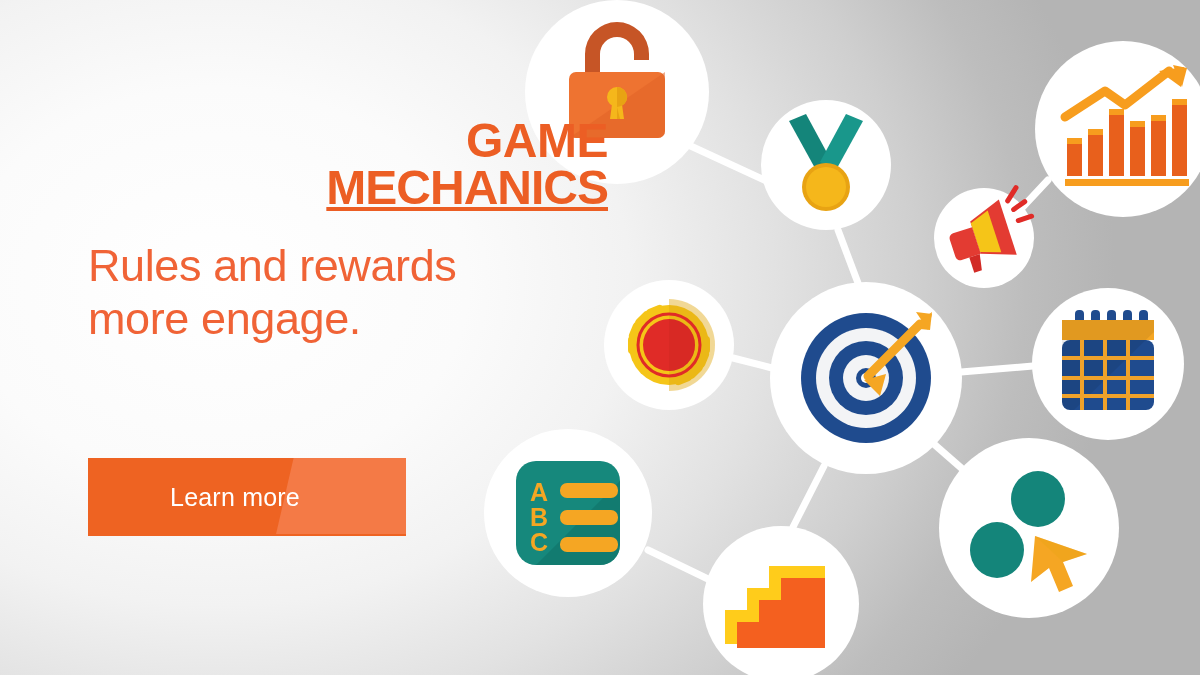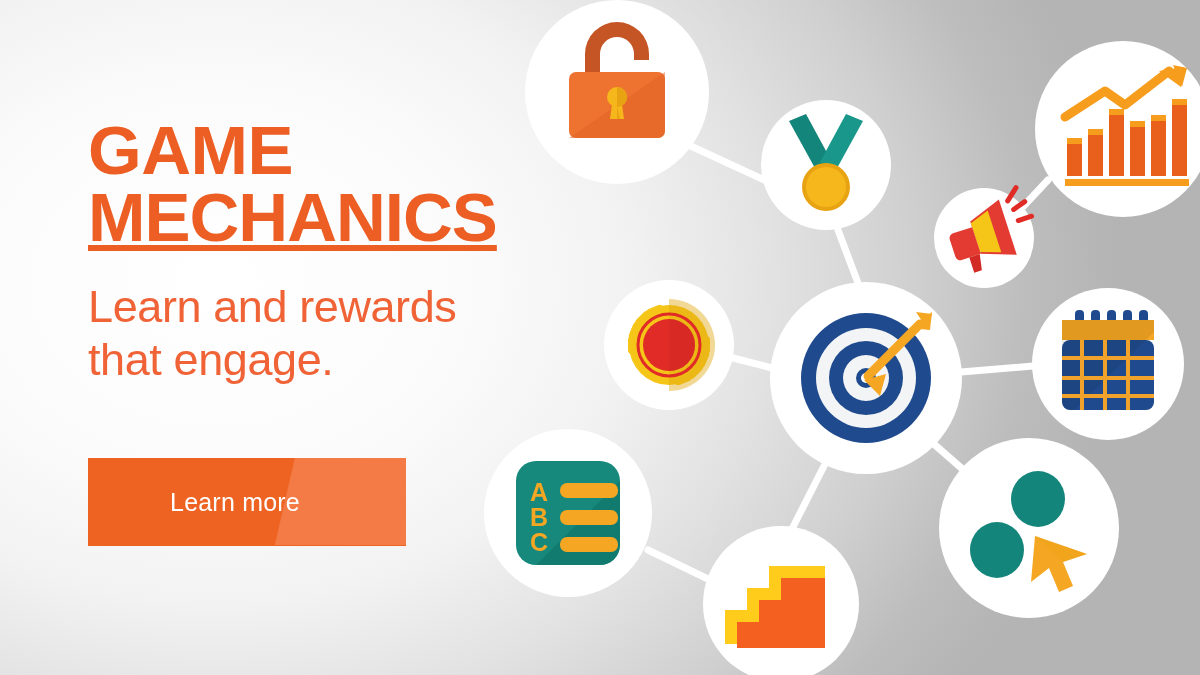--- a/index.html
+++ b/index.html
@@ -27,44 +27,45 @@
     left: 88px;
     top: 118px;
     width: 520px;
     z-index: 10;
   }
 
   .headline {
     color: #EC5E24;
     font-family: "Liberation Sans", sans-serif;
     font-weight: bold;
-    font-size: 69px;
+    font-size: 48px;
     line-height: 0.97;
     letter-spacing: -0.5px;
     text-transform: uppercase;
+    text-align: right;
   }
   .headline .l2 { display: block; letter-spacing: -1px; text-decoration: underline; }
 
   .subhead {
     margin-top: 28px;
     color: #F06336;
     font-family: "Liberation Sans", sans-serif;
     font-weight: normal;
     font-size: 45px;
     line-height: 1.18;
     letter-spacing: -0.4px;
   }
   .subhead .s2 { display: block; }
 
   .cta {
     position: absolute;
     left: 88px;
     top: 458px;
     width: 318px;
-    height: 88px;
+    height: 78px;
     border: 0;
     padding: 17px;
     cursor: pointer;
     background: #EE6322;
     overflow: hidden;
     z-index: 10;
   }
   .cta .sheen {
     position: absolute;
     top: -10px;
@@ -260,22 +261,22 @@
       <path d="M6,8 L58,26 L34,34 z" fill="#E8A313" opacity="0.35"></path>
     </g>
   </svg>
 
   <div class="copy">
     <h1 class="headline">
       <span>GAME</span>
       <span class="l2">MECHANICS</span>
     </h1>
     <p class="subhead">
-      <span>Learn and rewards</span>
-      <span class="s2">that engage.</span>
+      <span>Rules and rewards</span>
+      <span class="s2">more engage.</span>
     </p>
   </div>
 
   <button class="cta">
     <span class="sheen"></span>
     <span class="cta-label">Learn more</span>
   </button>
 
 </div>
 

